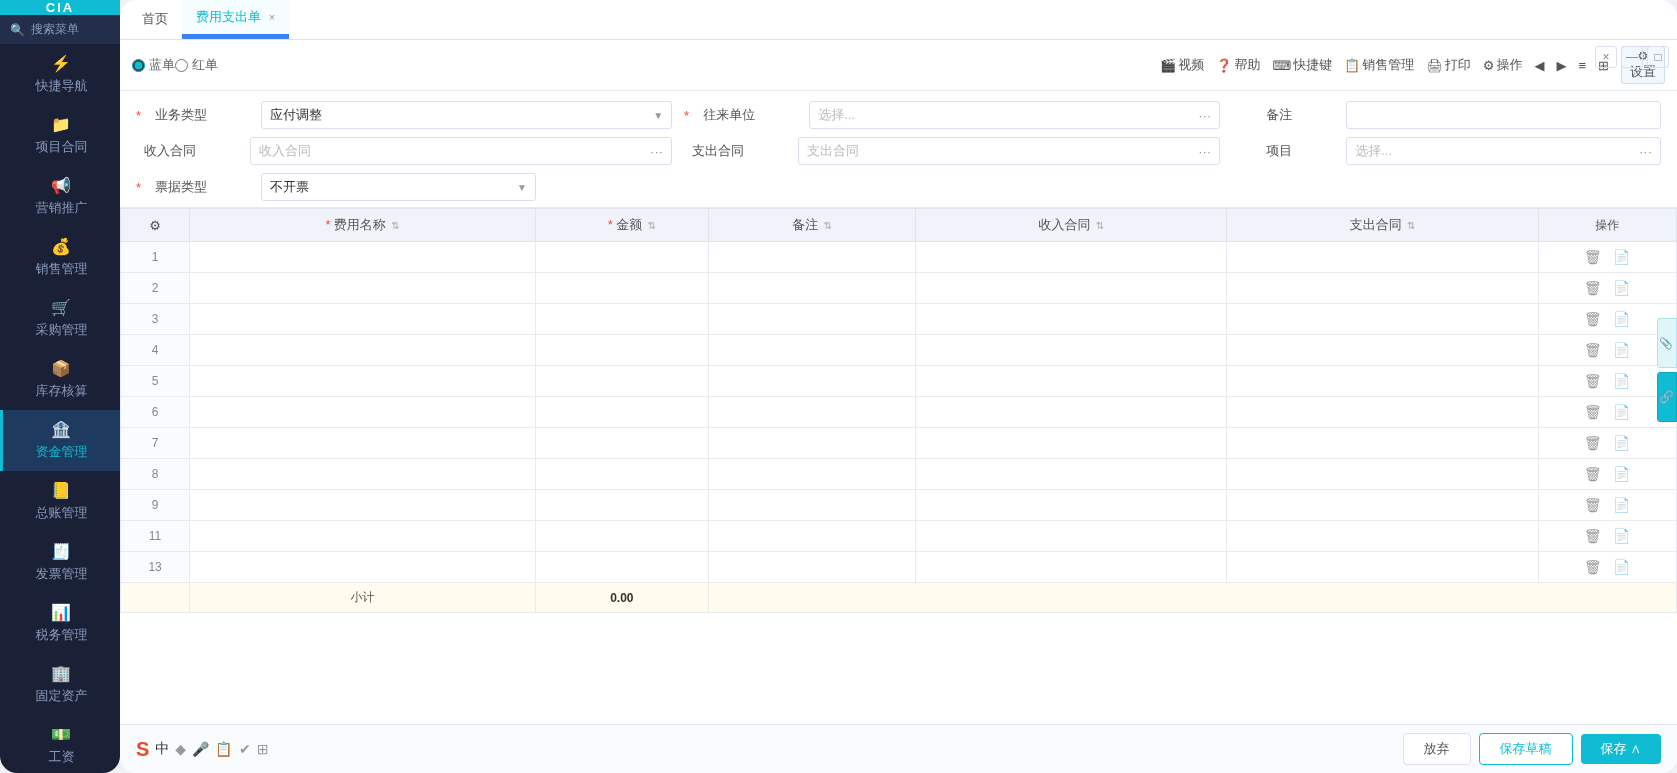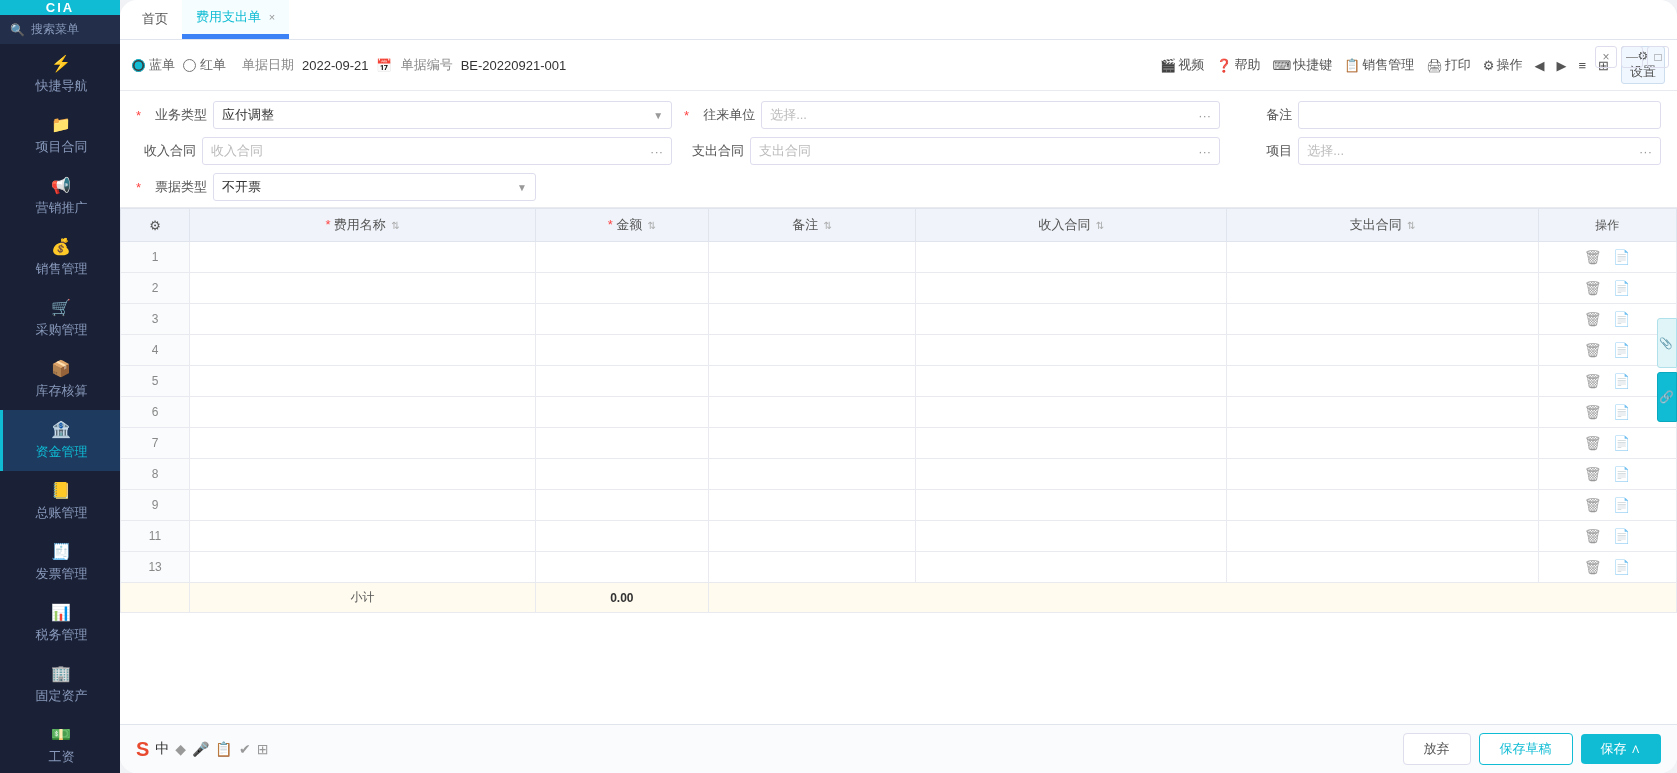--- a/index.html
+++ b/index.html
@@ -7,20 +7,21 @@
 
     
     .sidebar {
       width: 120px;
       min-width: 120px;
       background: #1a2035;
       height: 773px;
       display: flex;
       flex-direction: column;
       color: #b0b8d0;
+      border-radius: 17px;
     }
     .sidebar-logo {
       height: 50px;
       background: #0fbcd4;
       display: flex;
       align-items: center;
       justify-content: center;
       color: white;
       font-size: 20px;
       font-weight: bold;
@@ -108,21 +109,21 @@
       background: #fff;
       min-height: 38px;
     }
     .toolbar-left {
       display: flex;
       align-items: center;
       gap: 16px;
       font-size: 12px;
       color: #666;
     }
-    .radio-group { display: flex; align-items: center; gap: 8px; }
+    .radio-group { display: flex; align-items: center; }
     .radio-item { display: flex; align-items: center; gap: 4px; cursor: pointer; }
     .radio-item input[type=radio] { accent-color: #0fbcd4; }
     .doc-meta { display: flex; align-items: center; gap: 8px; color: #555; }
     .doc-meta .label { color: #888; }
     .doc-meta .value { color: #333; font-weight: 500; }
     .calendar-icon { color: #0fbcd4; cursor: pointer; }
 
     .toolbar-right {
       display: flex;
       align-items: center;
@@ -168,20 +169,21 @@
       border-radius: 3px;
       padding: 4px 8px;
       color: #333;
       background: #fff;
       font-size: 12px;
       display: flex;
       align-items: center;
       justify-content: space-between;
       min-height: 28px;
       cursor: pointer;
+      margin-left: 48px;
     }
     .form-field .field-input.placeholder-text { color: #bbb; }
     .form-field .field-input .chevron { color: #999; font-size: 10px; }
     .form-field .field-input .ellipsis { color: #999; }
 
     
     .table-wrapper {
       flex: 1;
       overflow-y: auto;
       overflow-x: hidden;
@@ -397,27 +399,20 @@
       <div class="toolbar-left">
         <div class="radio-group">
           <label class="radio-item">
             <input type="radio" name="bill-type" checked="" style="">
             <span>蓝单</span>
           </label>
           <label class="radio-item">
             <input type="radio" name="bill-type" style="">
             <span>红单</span>
           </label>
-        </div>
-        <div class="doc-meta">
-          <span class="label">单据日期</span>
-          <span class="value">2022-09-21</span>
-          <span class="calendar-icon">📅</span>
-          <span class="label">单据编号</span>
-          <span class="value">BE-20220921-001</span>
         </div>
       </div>
       <div class="toolbar-right">
         <span>🎬 <span>视频</span></span>
         <span>❓ <span>帮助</span></span>
         <span>⌨ <span>快捷键</span></span>
         <span>📋 <span>销售管理</span></span>
         <span>🖨 <span>打印</span></span>
         <span>⚙ <span>操作</span></span>
         <span>◀</span>

